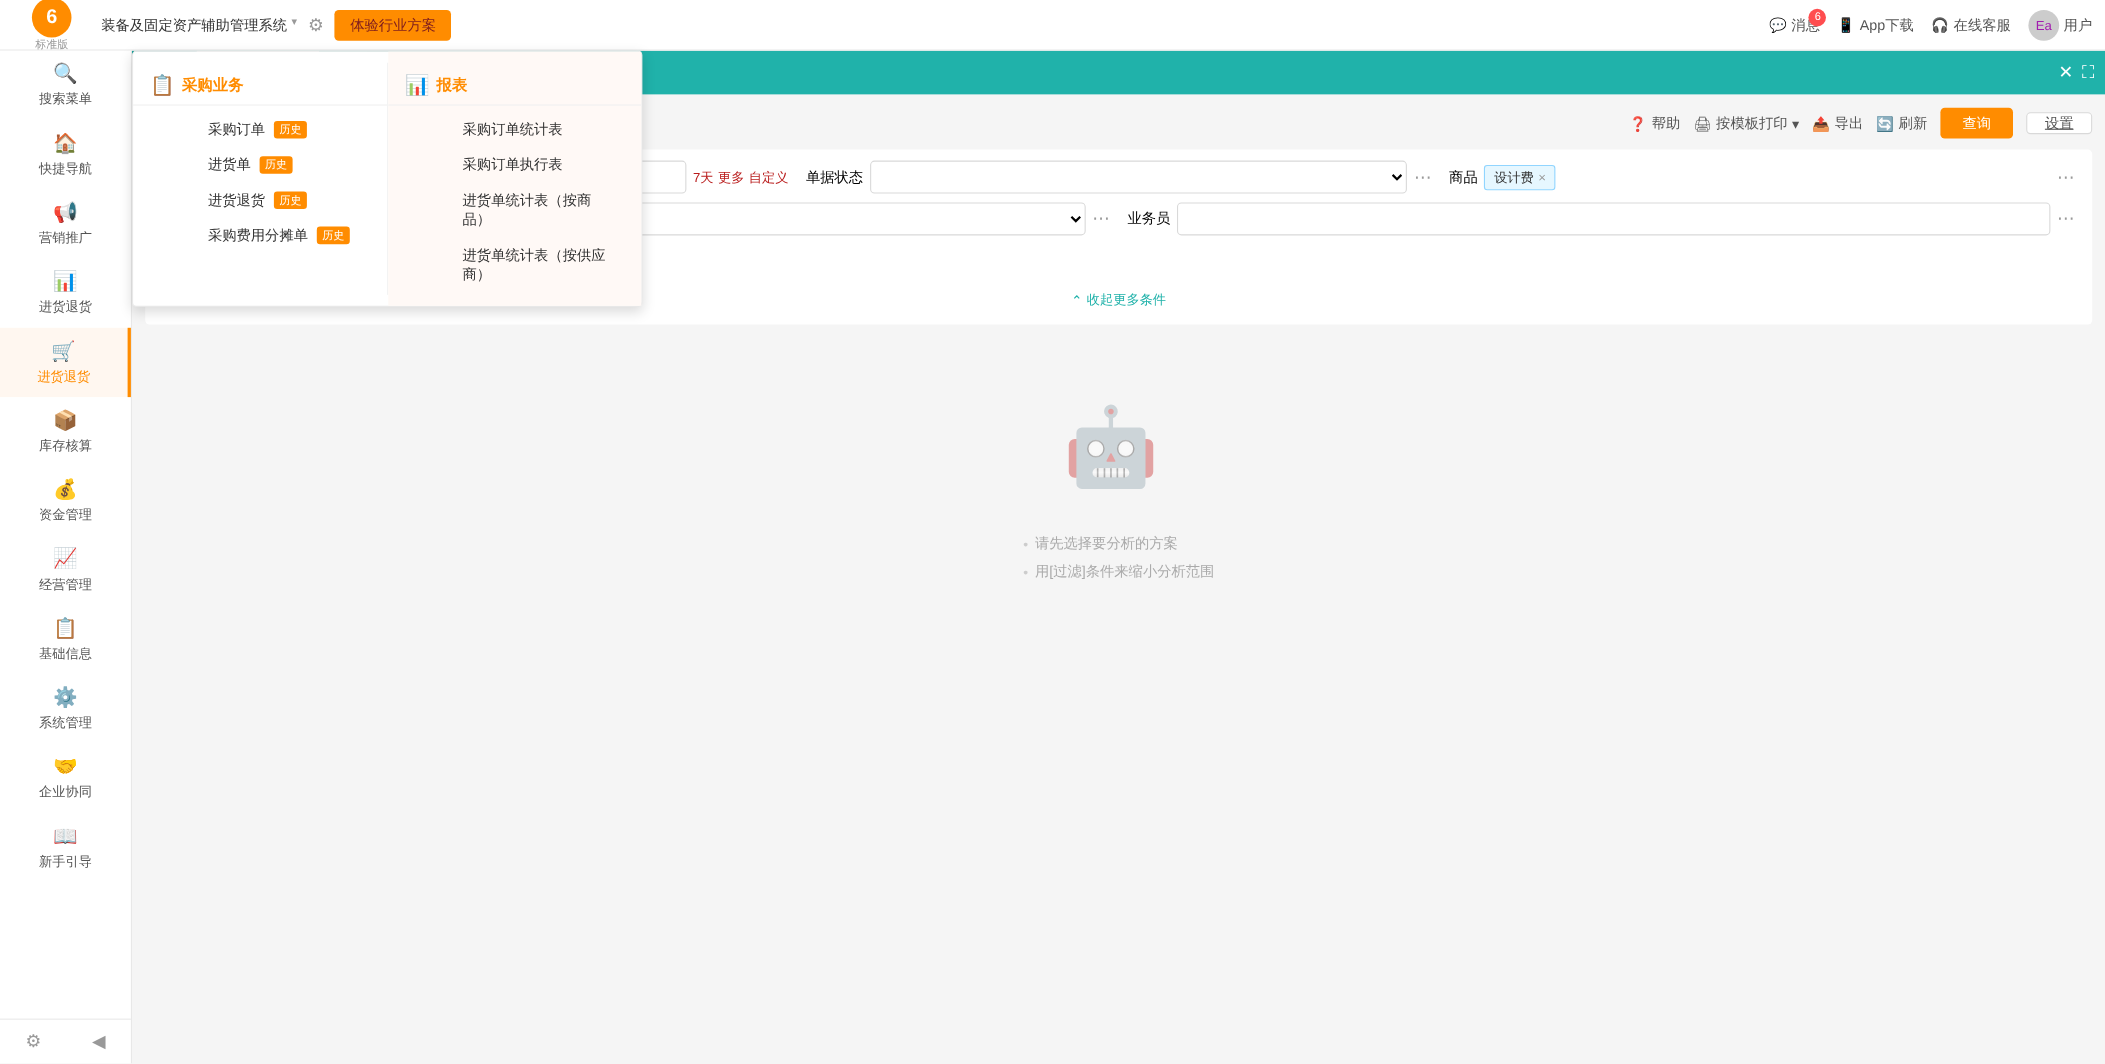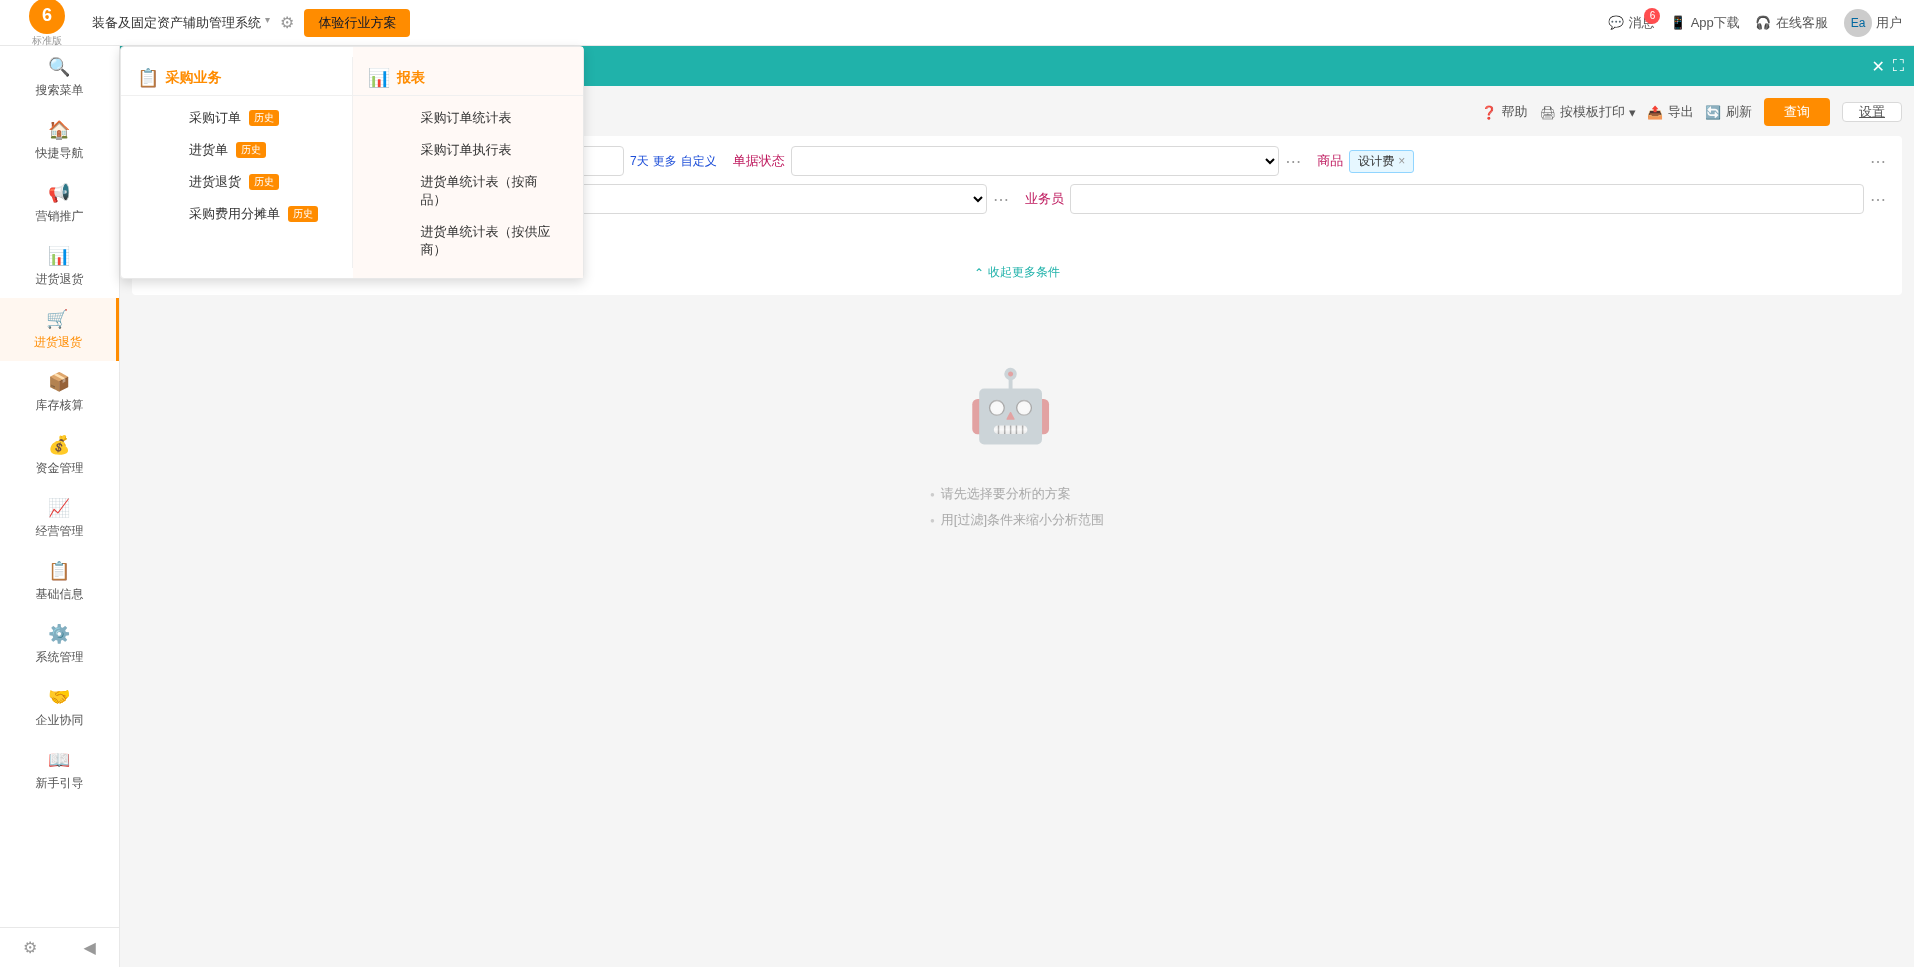--- a/index.html
+++ b/index.html
@@ -7,26 +7,26 @@
 
     
     .topbar { height: 46px; background: #fff; display: flex; align-items: center; padding: 0 12px; border-bottom: 1px solid #e8e8e8; justify-content: space-between; }
     .topbar-left { display: flex; align-items: center; gap: 10px; }
     .logo-area { display: flex; flex-direction: column; align-items: center; width: 70px; }
     .logo-icon { width: 36px; height: 36px; background: #ff8c00; border-radius: 50%; display: flex; align-items: center; justify-content: center; color: white; font-size: 18px; font-weight: bold; }
     .logo-text { font-size: 10px; color: #999; }
     .system-select { display: flex; align-items: flex-start; gap: 4px; cursor: pointer; }
     .chevron-down { font-size: 10px; color: #999; }
     .settings-icon-btn { cursor: pointer; color: #999; font-size: 16px; }
-    .industry-btn { background: #ff8c00; color: #0f172a; border: none; padding: 5px 14px; border-radius: 4px; cursor: pointer; font-size: 13px; text-align: center; }
+    .industry-btn { background: #ff8c00; color: #7f1d1d; border: none; padding: 5px 14px; border-radius: 4px; cursor: pointer; font-size: 13px; text-align: center; }
     .topbar-right { display: flex; align-items: center; gap: 16px; }
     .top-action { display: flex; align-items: center; gap: 4px; cursor: pointer; color: #555; font-size: 13px; }
     .notif-wrapper { position: relative; }
     .notif-badge { position: absolute; top: -6px; right: -6px; background: #ff4d4f; color: white; border-radius: 50%; width: 16px; height: 16px; font-size: 10px; display: flex; align-items: center; justify-content: center; }
-    .user-avatar { width: 28px; height: 28px; border-radius: 50%; background: #ccc; display: flex; align-items: center; justify-content: center; color: #0369a1; font-size: 12px; }
+    .user-avatar { width: 28px; height: 28px; border-radius: 50%; background: #ccc; display: flex; align-items: center; justify-content: center; color: #a21caf; font-size: 12px; }
 
     
     .main-layout { display: flex; flex: 1; overflow: hidden; }
 
     
     .sidebar { width: 120px; background: #fff; border-right: 1px solid #e8e8e8; display: flex; flex-direction: column; justify-content: space-between; }
     .sidebar-nav { display: flex; flex-direction: column; }
     .sidebar-item { display: flex; flex-direction: column; align-items: center; padding: 10px 0; cursor: pointer; color: #555; font-size: 12px; gap: 4px; }
     .sidebar-item.active { color: #ff8c00; background: #fff7f0; border-right: 3px solid #ff8c00; }
     .sidebar-icon { font-size: 18px; }
@@ -48,26 +48,26 @@
     .page-content { flex: 1; padding: 12px; overflow-y: auto; background: #f5f5f5; }
 
     
     .toolbar { display: flex; align-items: center; justify-content: flex-end; gap: 12px; margin-bottom: 10px; }
     .toolbar-btn { display: flex; align-items: center; gap: 4px; cursor: pointer; color: #555; font-size: 13px; }
 
     
     .filter-section { background: white; border-radius: 4px; padding: 10px 16px; margin-bottom: 10px; }
     .filter-row { display: flex; align-items: center; gap: 16px; margin-bottom: 8px; flex-wrap: wrap; }
     .filter-item { display: flex; align-items: center; gap: 6px; flex: 1; min-width: 180px; }
-    .filter-label { color: #be185d; font-size: 13px; white-space: nowrap; }
+    .filter-label { color: #000000; font-size: 13px; white-space: nowrap; }
     .filter-input { flex: 1; border: 1px solid #d9d9d9; border-radius: 4px; padding: 4px 8px; font-size: 13px; height: 30px; }
     .filter-select { flex: 1; border: 1px solid #d9d9d9; border-radius: 4px; padding: 4px 8px; font-size: 13px; height: 30px; background: white; }
     .date-range { display: flex; align-items: center; gap: 4px; flex: 1; }
     .date-shortcuts { display: flex; gap: 4px; }
-    .date-shortcut { font-size: 12px; color: #1d4ed8; cursor: pointer; }
+    .date-shortcut { font-size: 12px; color: #b91c1c; cursor: pointer; }
     .tag-item { background: #e6f7ff; border: 1px solid #91d5ff; padding: 2px 8px; border-radius: 3px; font-size: 12px; display: flex; align-items: center; gap: 4px; }
     .tag-close { cursor: pointer; color: #999; }
     .collapse-row { display: flex; justify-content: center; align-items: center; gap: 4px; padding: 4px 0; color: #20b2aa; cursor: pointer; font-size: 12px; }
     .ellipsis-btn { color: #999; cursor: pointer; font-size: 16px; margin-left: auto; }
 
     
     .empty-state { display: flex; flex-direction: column; align-items: center; justify-content: center; padding: 60px 0; color: #999; }
     .empty-icon { width: 100px; height: 100px; position: relative; margin-bottom: 16px; }
     .empty-tips { list-style: none; text-align: left; }
     .empty-tips li { padding: 4px 0; font-size: 13px; color: #aaa; display: flex; align-items: center; gap: 6px; }

